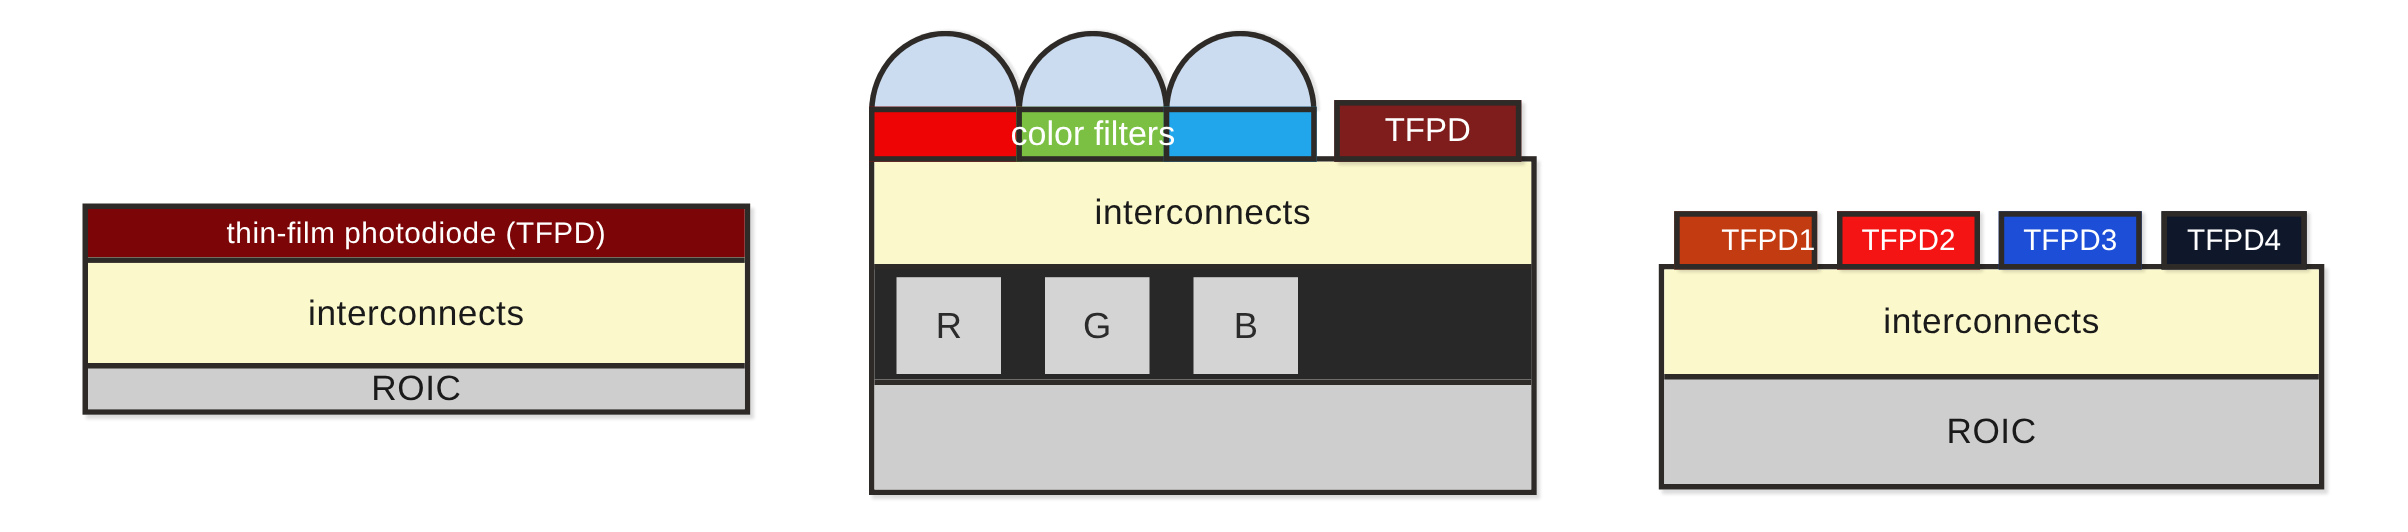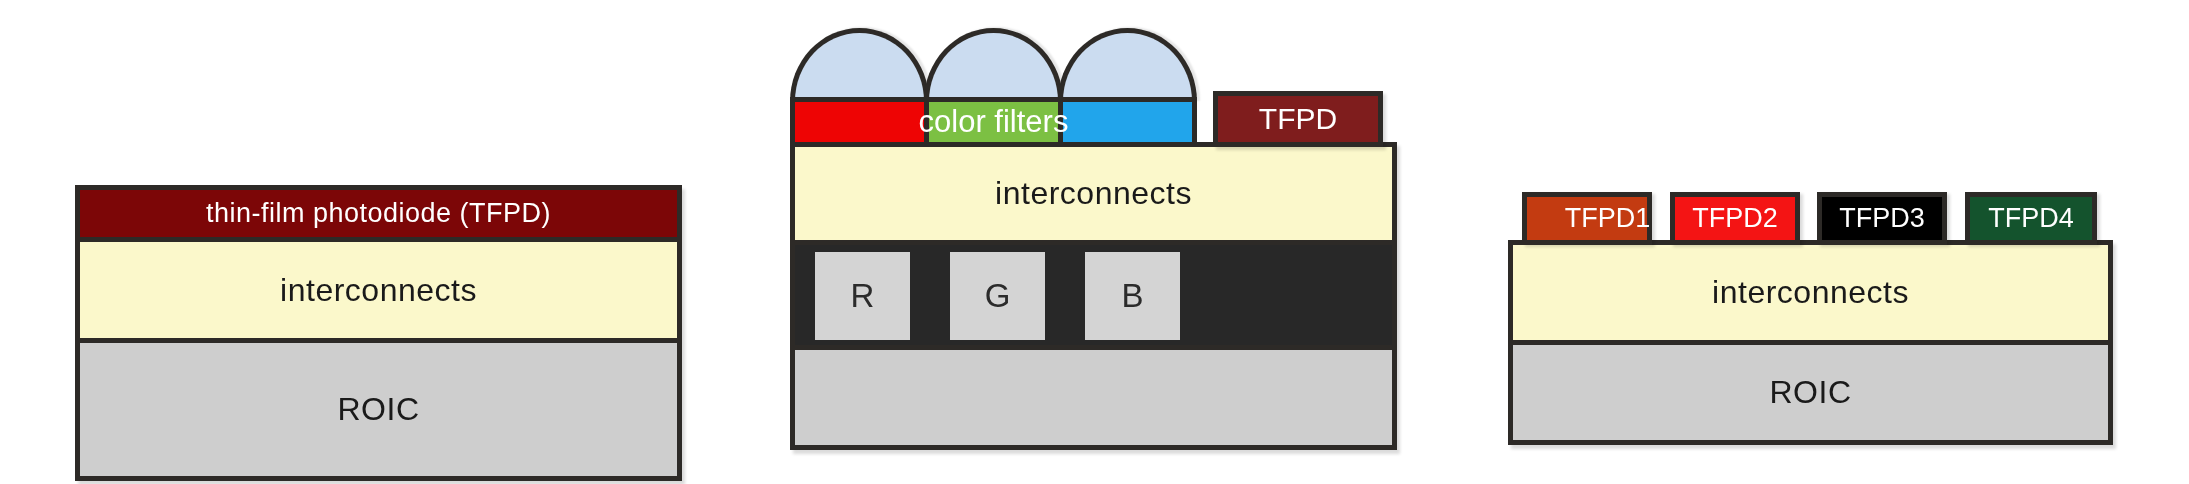--- a/index.html
+++ b/index.html
@@ -25,21 +25,21 @@
   }
   .layer{
     box-sizing:border-box;
     display:flex;align-items:center;justify-content:center;
     position:relative;
   }
   .layer + .layer{border-top:5px solid var(--bd);}
   .lbl{font-size:32px;color:#1a1a1a;letter-spacing:0.5px;white-space:nowrap;}
   .lbl.white{color:#ffffff;}
   
-  .d1{left:75px;top:185px;width:607px;height:296px;}
+  .d1{left:75px;top:185px;width:607px;height:192px;}
   .d1 .l-tfpd{height:47px;}
   .d1 .l-tfpd .lbl{font-size:27px;}
   .d1 .l-inter{height:101px;}
   .d1 .l-roic{flex:1;}
   
   .d2{left:790px;top:142px;width:607px;height:308px;}
   .d2 .l-inter{height:93px;}
   .d2 .l-photo{height:105px;}
   .d2 .l-roic{flex:1;}
   .pd-cell{
@@ -157,24 +157,24 @@
       <span class="lbl"></span>
     </div>
   </div>
 
   <div class="tfpd-sm t0" style="background-color: rgb(195, 59, 17); padding-left: 41px;">
     <span>TFPD1</span>
   </div>
   <div class="tfpd-sm t1" style="background-color: rgb(244, 20, 20);">
     <span>TFPD2</span>
   </div>
-  <div class="tfpd-sm t2" style="background-color: #000000;">
+  <div class="tfpd-sm t2" style="background-color: #1d4ed8;">
     <span>TFPD3</span>
   </div>
-  <div class="tfpd-sm t3" style="background-color: #14532d; justify-content: center;">
+  <div class="tfpd-sm t3" style="background-color: #0f172a; justify-content: center;">
     <span>TFPD4</span>
   </div>
 
   <div class="stack d3">
     <div class="layer l-inter" style="background-color: rgb(251, 248, 203);">
       <span class="lbl">interconnects</span>
     </div>
     <div class="layer l-roic" style="background-color: rgb(206, 206, 206);">
       <span class="lbl">ROIC</span>
     </div>

